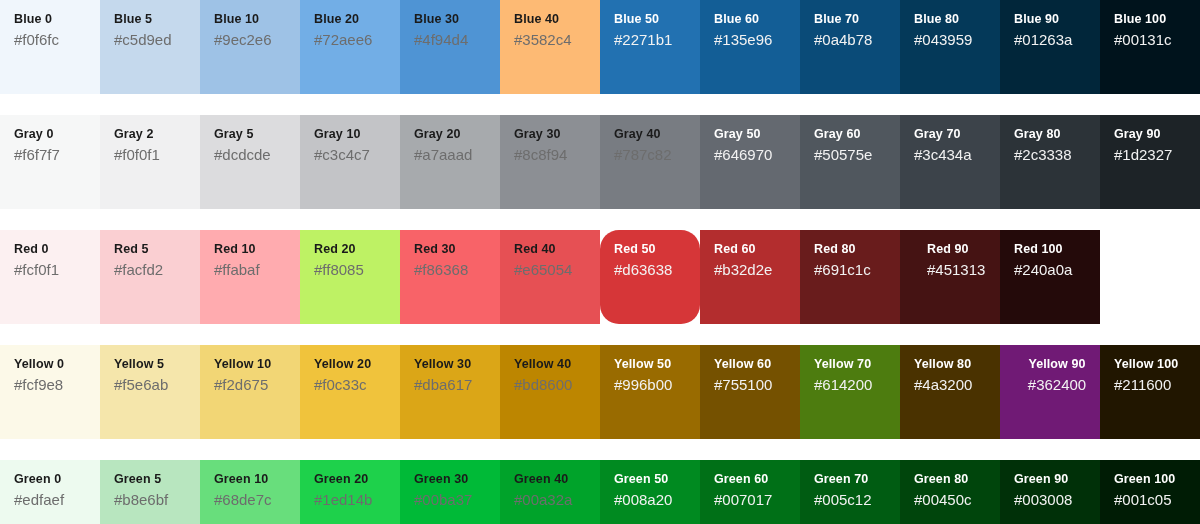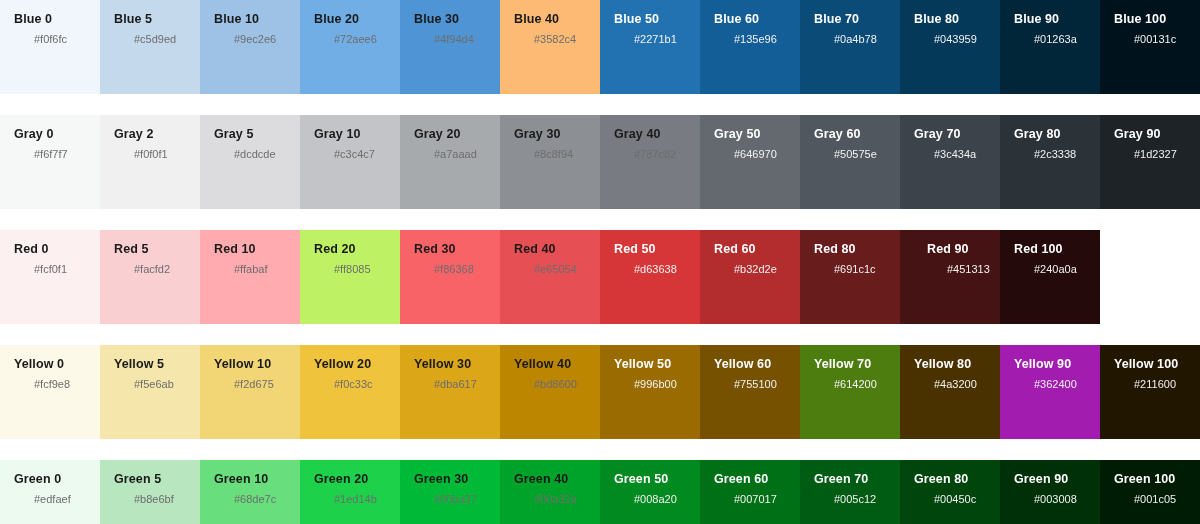--- a/index.html
+++ b/index.html
@@ -45,26 +45,25 @@
 
   .swatch-name {
     font-size: 12.5px;
     font-weight: bold;
     line-height: 15px;
     letter-spacing: 0.1px;
     white-space: nowrap;
   }
 
   .swatch-hex {
-    font-size: 11px;
+    font-size: 15px;
     font-weight: normal;
     line-height: 15px;
     margin-top: 5px;
     white-space: nowrap;
-    margin-left: 20px;
   }
 
   
   .swatch.on-light .swatch-name { color: #1a1a1a; }
   .swatch.on-light .swatch-hex  { color: #6d6d6d; }
 
   
   .swatch.on-dark .swatch-name { color: #ffffff; }
   .swatch.on-dark .swatch-hex  { color: #f2f2f2; }
 </style>
@@ -190,21 +189,21 @@
         <div class="swatch-hex">#ff8085</div>
       </div>
       <div class="swatch on-light" style="background-color: rgb(248, 99, 104);">
         <div class="swatch-name">Red 30</div>
         <div class="swatch-hex">#f86368</div>
       </div>
       <div class="swatch on-light" style="background-color: rgb(230, 80, 84);">
         <div class="swatch-name">Red 40</div>
         <div class="swatch-hex">#e65054</div>
       </div>
-      <div class="swatch on-dark" style="background-color: rgb(214, 54, 56);">
+      <div class="swatch on-dark" style="background-color: rgb(214, 54, 56); border-radius: 19px;">
         <div class="swatch-name">Red 50</div>
         <div class="swatch-hex">#d63638</div>
       </div>
       <div class="swatch on-dark" style="background-color: rgb(179, 45, 46);">
         <div class="swatch-name">Red 60</div>
         <div class="swatch-hex">#b32d2e</div>
       </div>
       <div class="swatch on-dark" style="background-color: rgb(105, 28, 28);">
         <div class="swatch-name">Red 80</div>
         <div class="swatch-hex">#691c1c</div>
@@ -252,21 +251,21 @@
         <div class="swatch-hex">#755100</div>
       </div>
       <div class="swatch on-dark" style="background-color: #4d7c0f;">
         <div class="swatch-name">Yellow 70</div>
         <div class="swatch-hex">#614200</div>
       </div>
       <div class="swatch on-dark" style="background-color: rgb(74, 50, 0);">
         <div class="swatch-name">Yellow 80</div>
         <div class="swatch-hex">#4a3200</div>
       </div>
-      <div class="swatch on-dark" style="background-color: #a21caf;">
+      <div class="swatch on-dark" style="background-color: #701a75; text-align: center;">
         <div class="swatch-name">Yellow 90</div>
         <div class="swatch-hex">#362400</div>
       </div>
       <div class="swatch on-dark" style="background-color: rgb(33, 22, 0);">
         <div class="swatch-name">Yellow 100</div>
         <div class="swatch-hex">#211600</div>
       </div>
     </div>
     <div class="ramp-row">
       <div class="swatch on-light first" style="background-color: rgb(237, 250, 239);">

